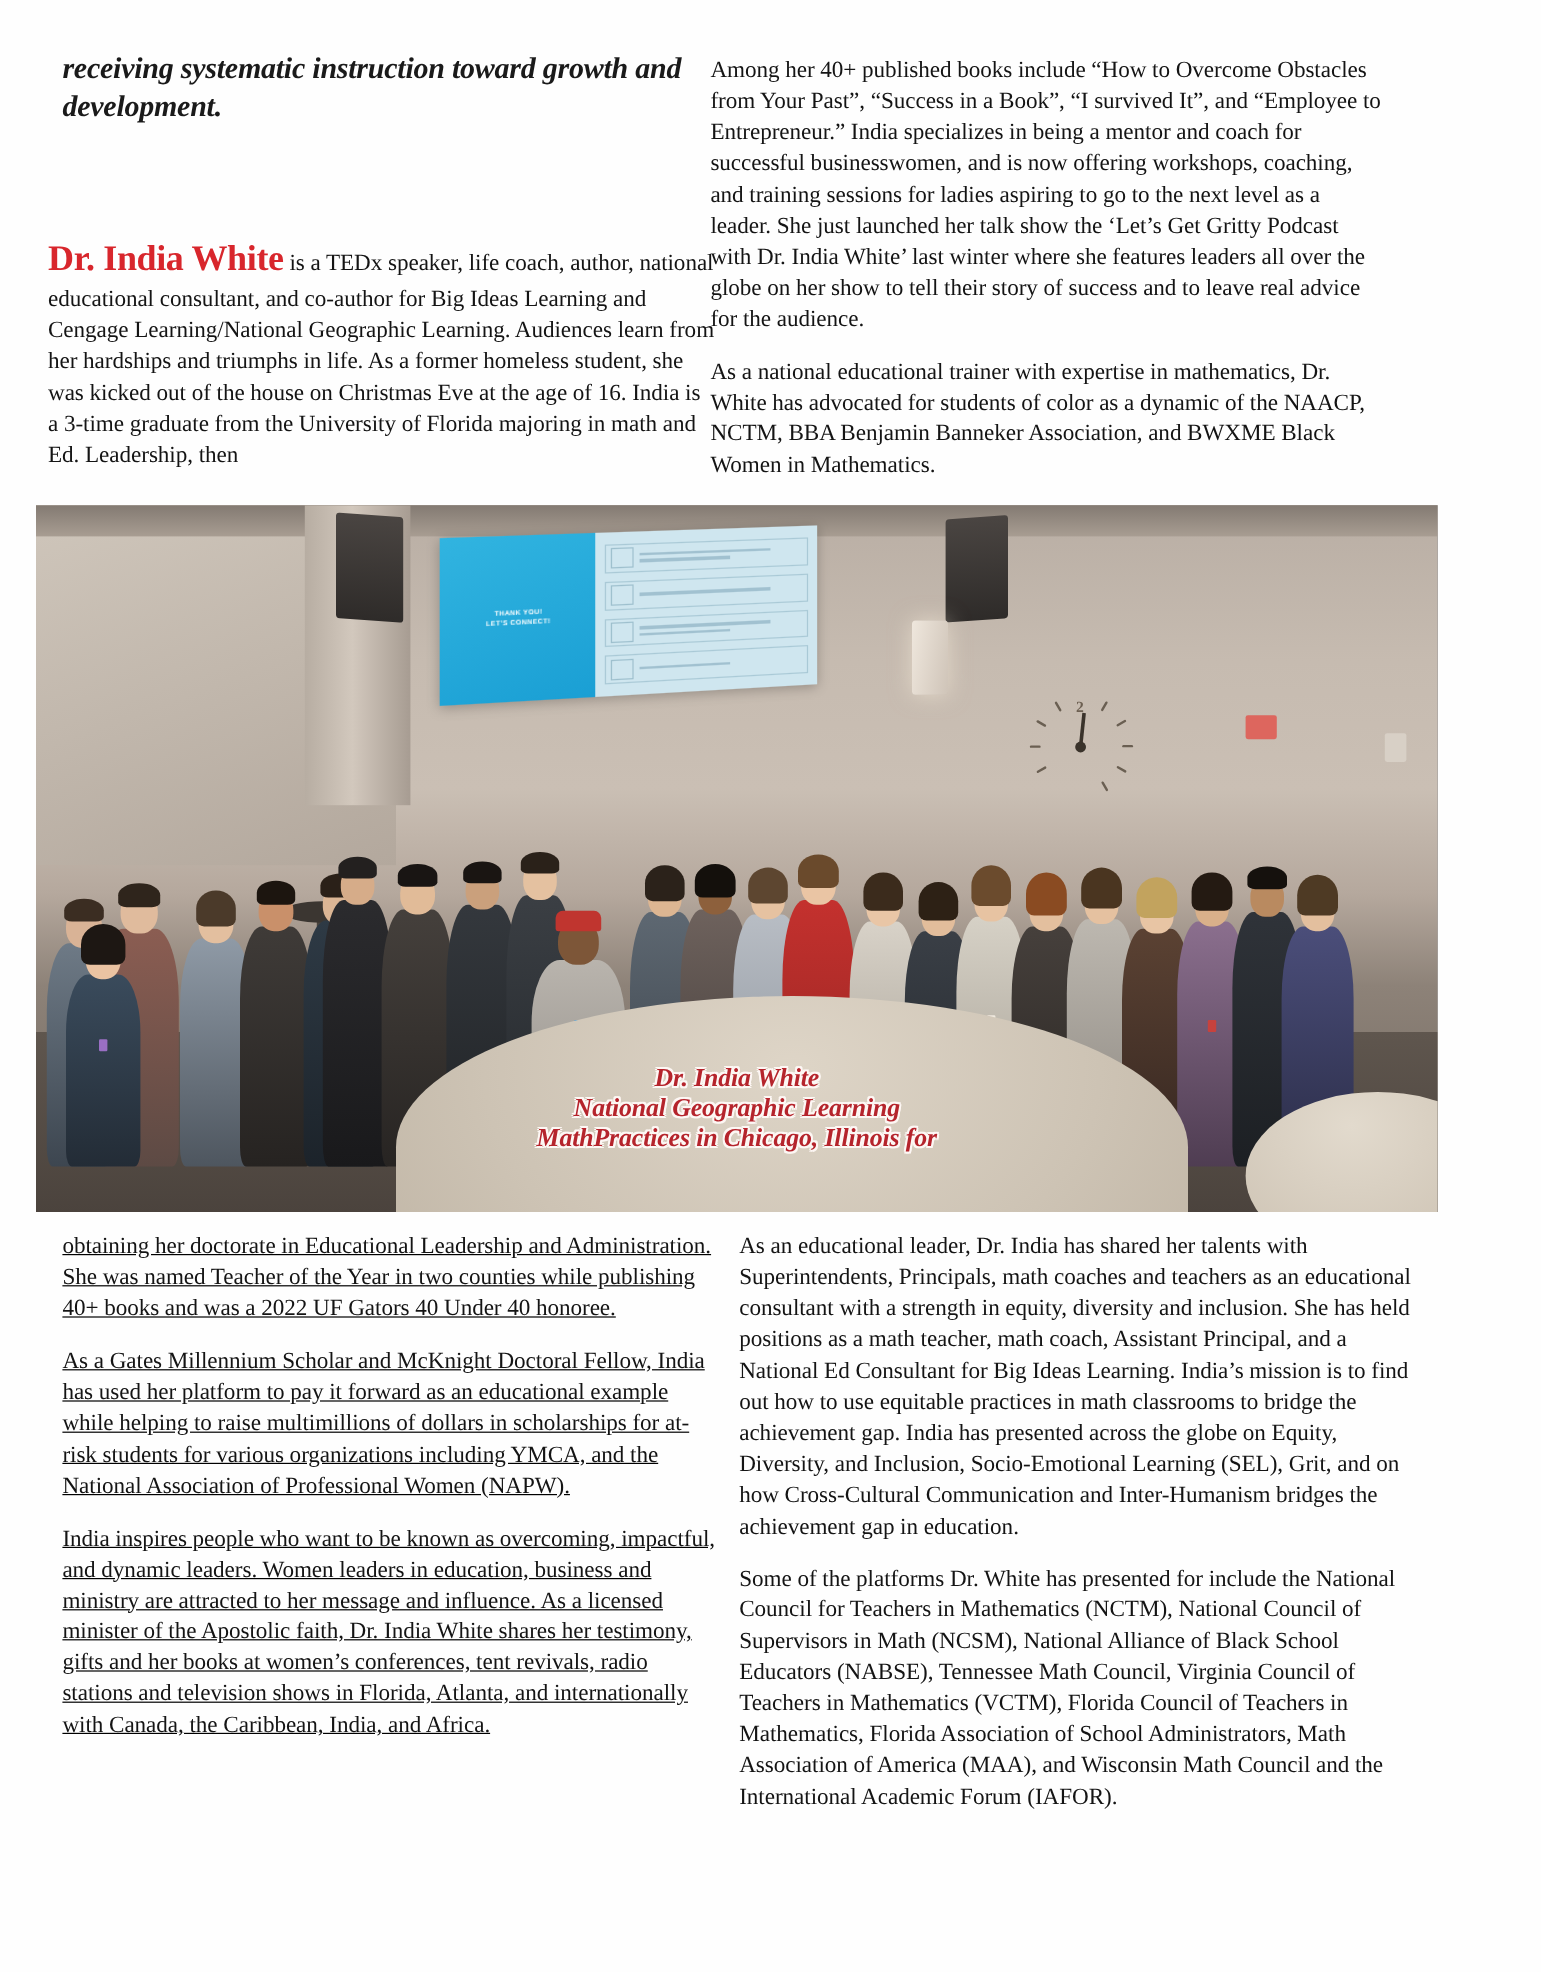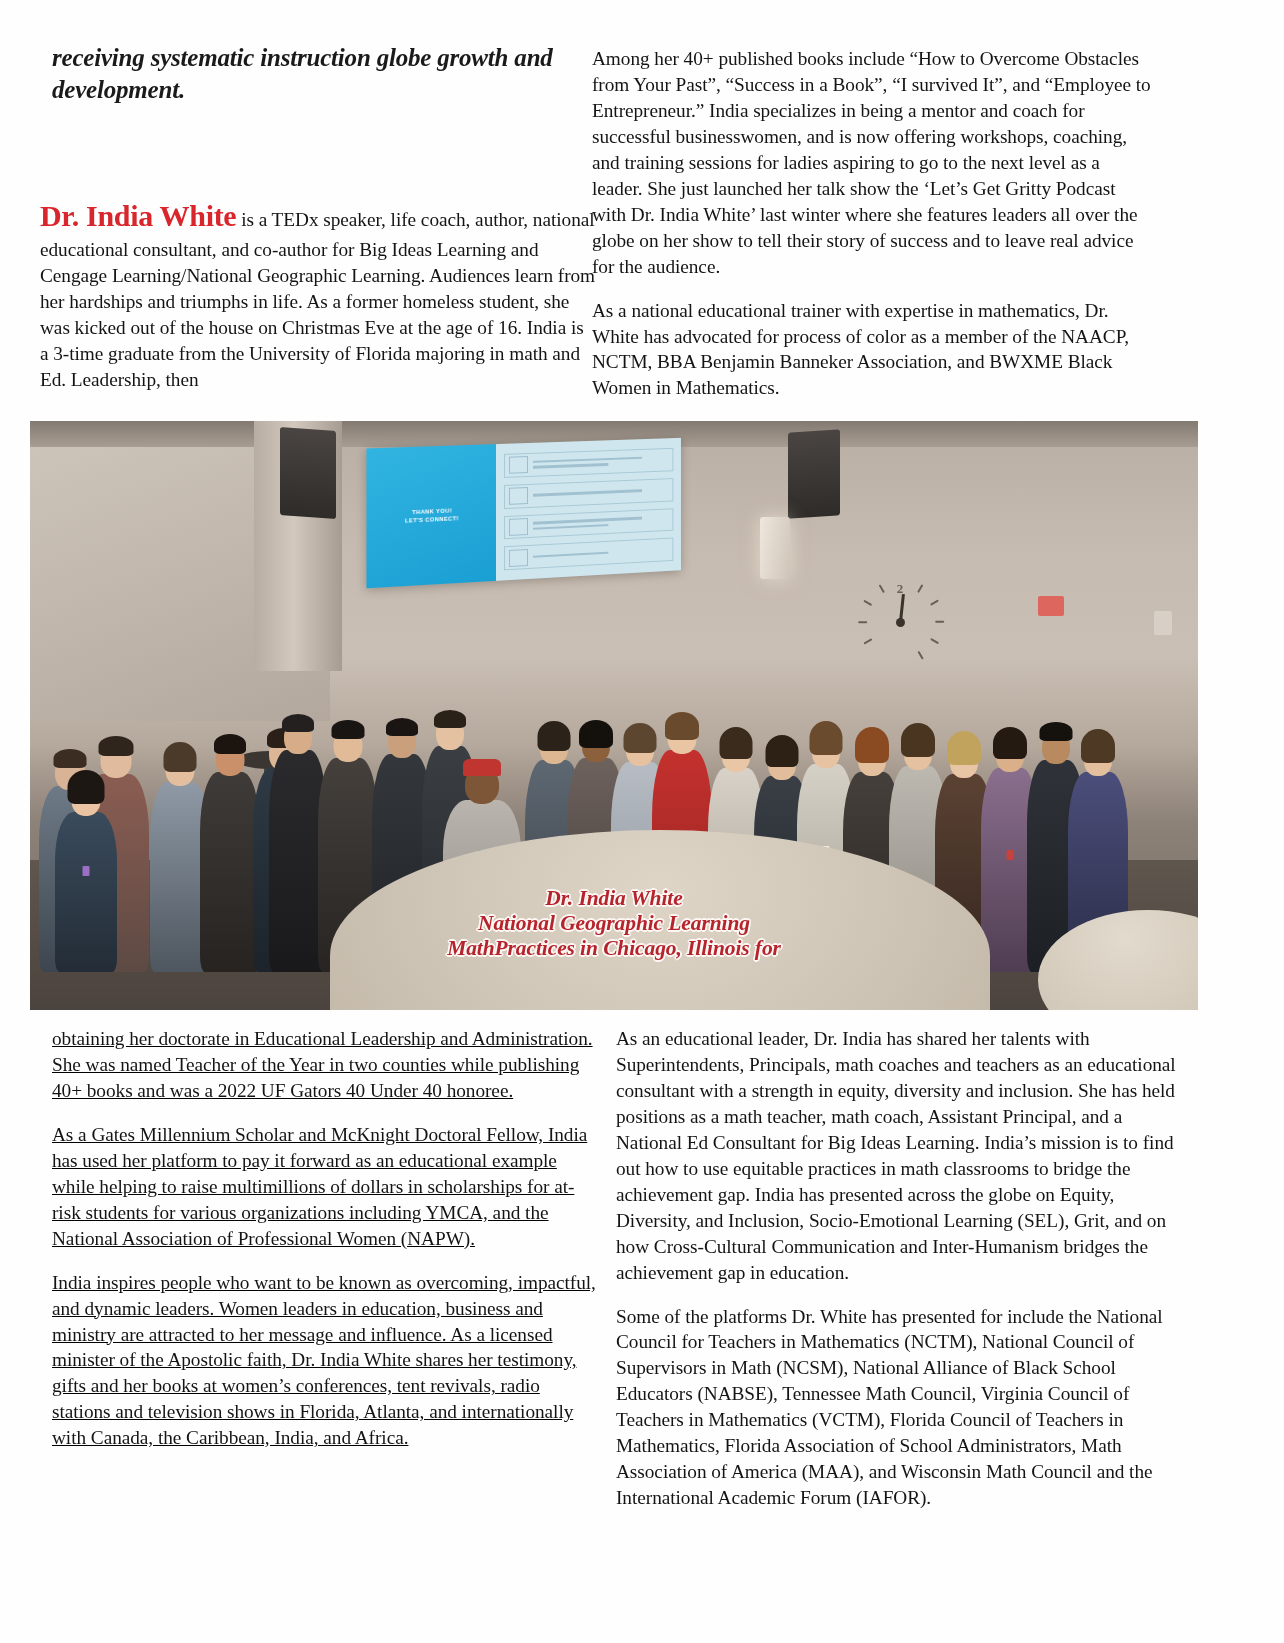--- a/index.html
+++ b/index.html
@@ -305,30 +305,30 @@
     font-size: 28px;
     margin-left: 7px;
   }
 </style>
 </head>
 <body>
 
 <div class="page">
 
   <div class="headline-block">
-    <span class="headline-cont">receiving systematic instruction globe growth and development.</span>
+    <span class="headline-cont">receiving systematic instruction toward growth and development.</span>
   </div>
 
   <div class="col-left-top">
     <p class="body lede"><span class="lede-name">Dr. India White</span><span> is a TEDx speaker, life coach, author, national educational consultant, and co-author for Big Ideas Learning and Cengage Learning/National Geographic Learning. Audiences learn from her hardships and triumphs in life.  As a former homeless student, she was kicked out of the house on Christmas Eve at the age of 16. India is a 3-time graduate from the University of Florida majoring in math and Ed. Leadership, then</span></p>
   </div>
 
   <div class="col-right-top">
     <p class="body">Among her 40+ published books include “How to Overcome Obstacles from Your Past”, “Success in a Book”, “I survived It”, and “Employee to Entrepreneur.”  India specializes in being a mentor and coach for successful businesswomen, and is now offering workshops, coaching, and training sessions for ladies aspiring to go to the next level as a leader. She just launched her talk show the ‘Let’s Get Gritty Podcast with Dr. India White’ last winter where she features leaders all over the globe on her show to tell their story of success and to leave real advice for the audience.</p>
-    <p class="body">As a national educational trainer with expertise in mathematics, Dr. White has advocated for process of color as a member of the NAACP, NCTM, BBA Benjamin Banneker Association, and BWXME Black Women in Mathematics.</p>
+    <p class="body">As a national educational trainer with expertise in mathematics, Dr. White has advocated for students of color as a dynamic of the NAACP, NCTM, BBA Benjamin Banneker Association, and BWXME Black Women in Mathematics.</p>
   </div>
 
   <div class="photo">
     <div class="photo-inner">
       <div class="wall"></div>
       <div class="wall-left-panel"></div>
       <div class="ceiling"></div>
       <div class="column-left"></div>
       <div class="speaker s1"></div>
       <div class="speaker s2"></div>

